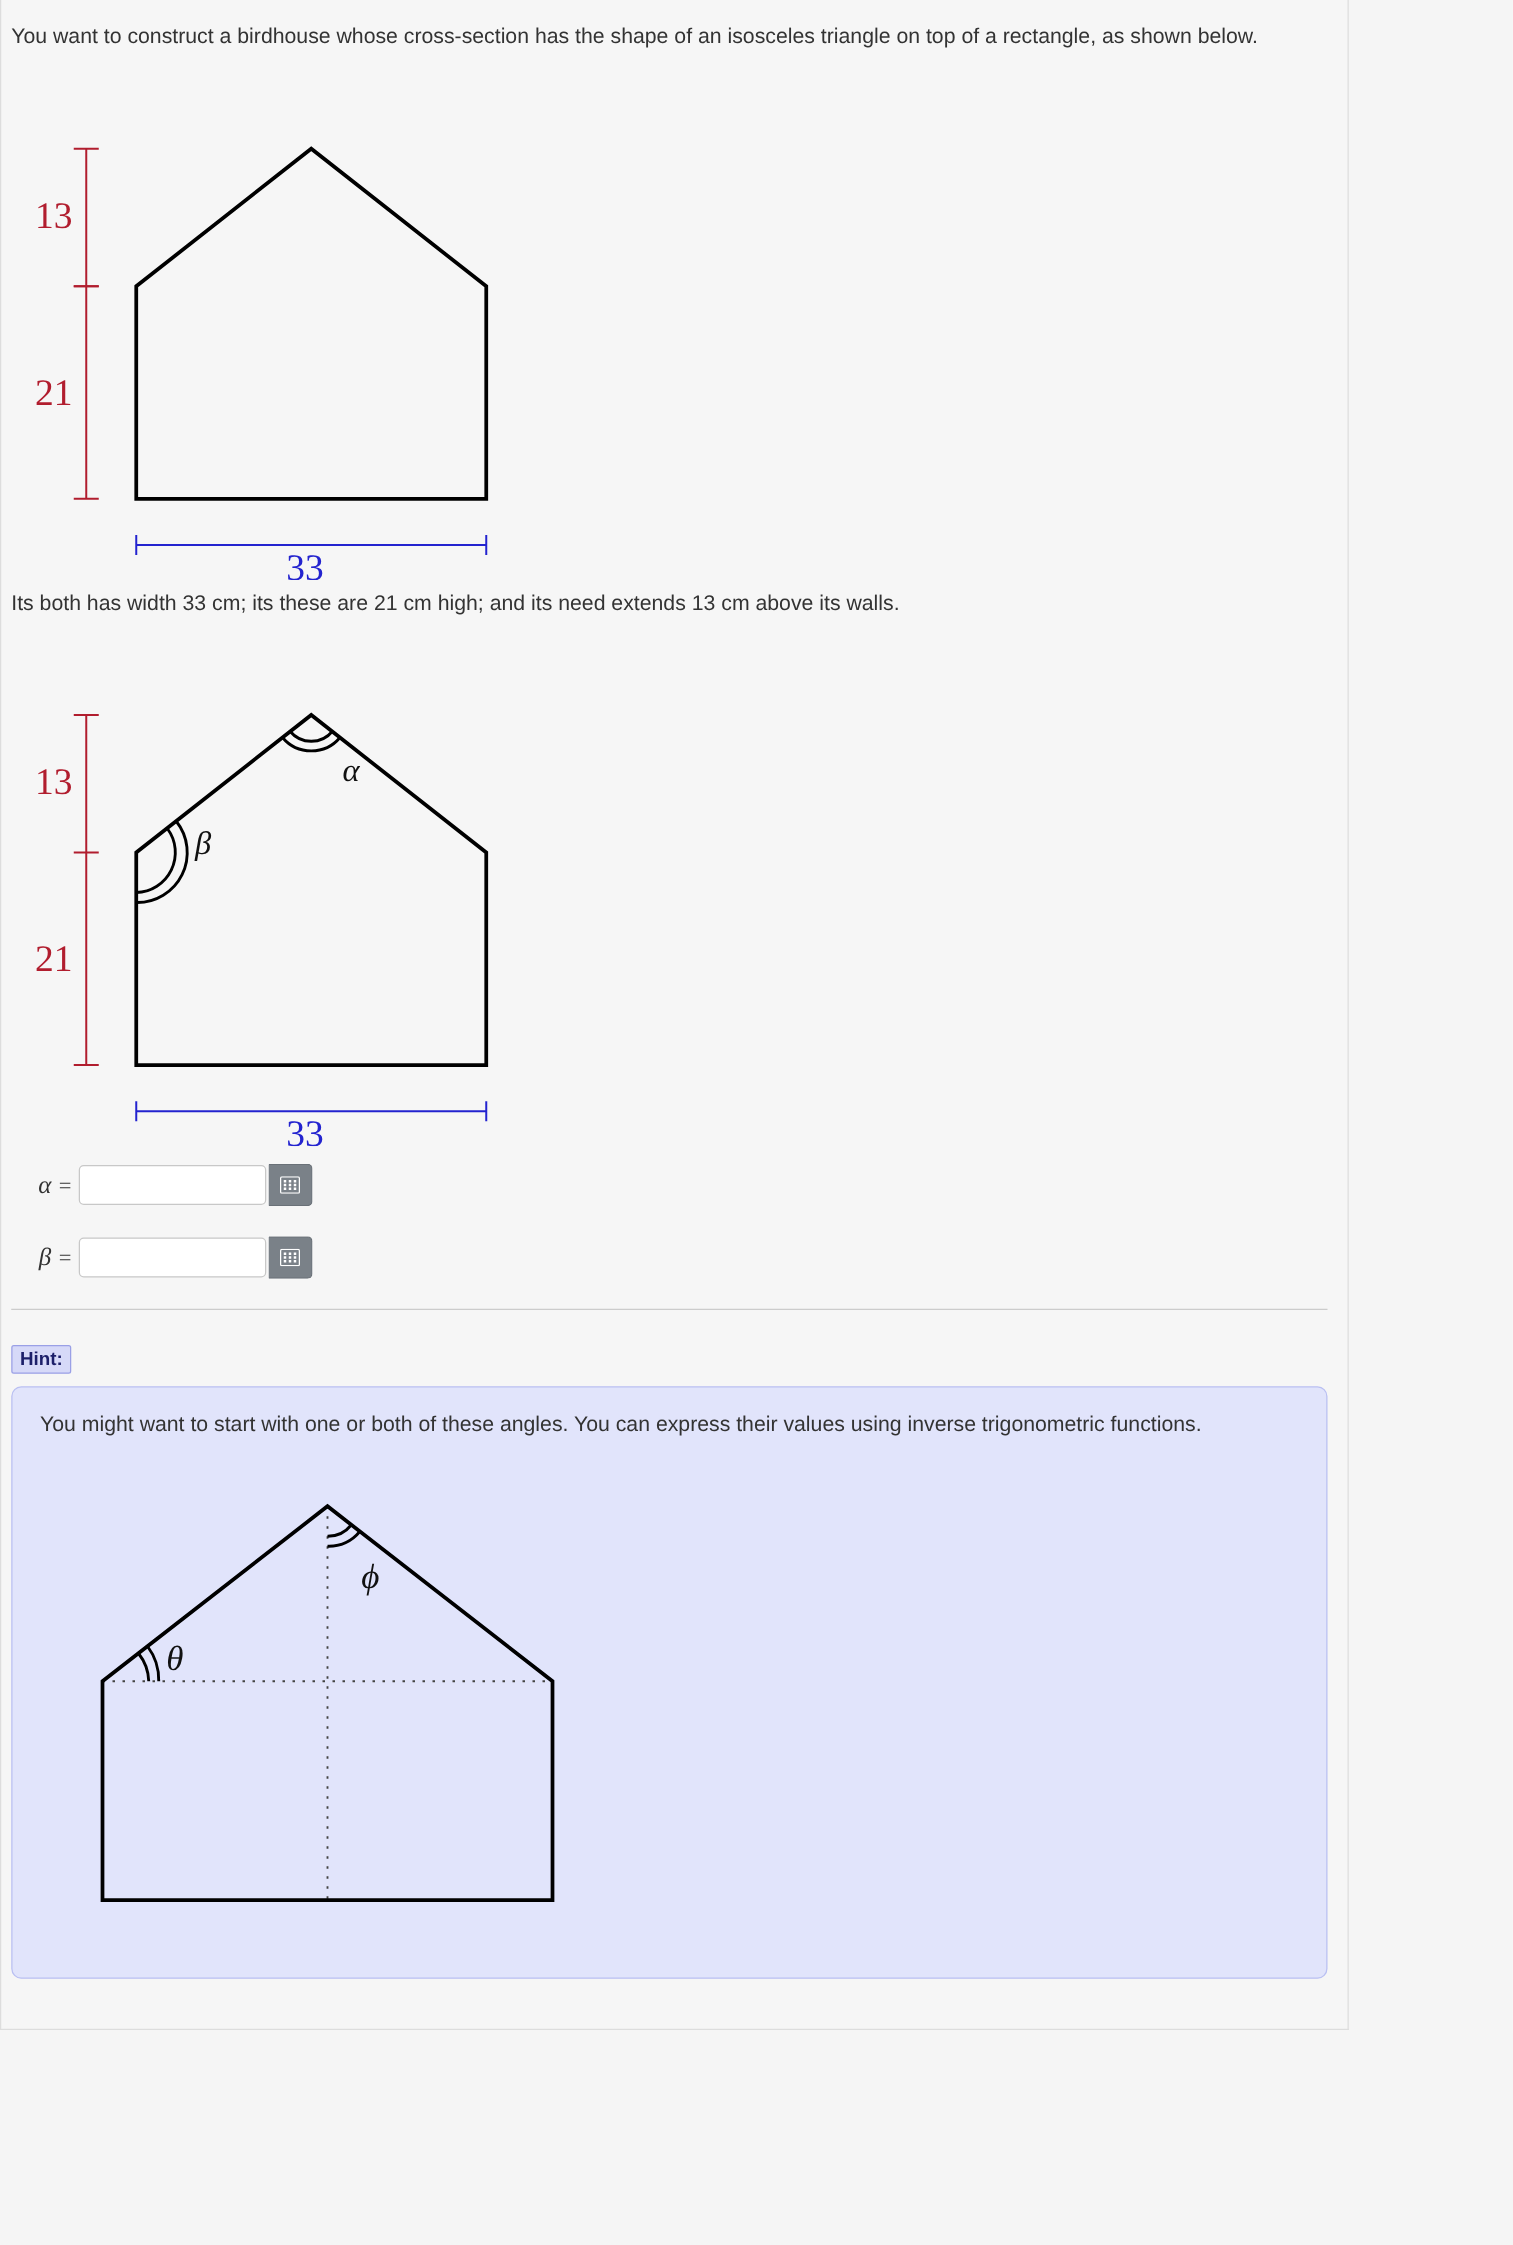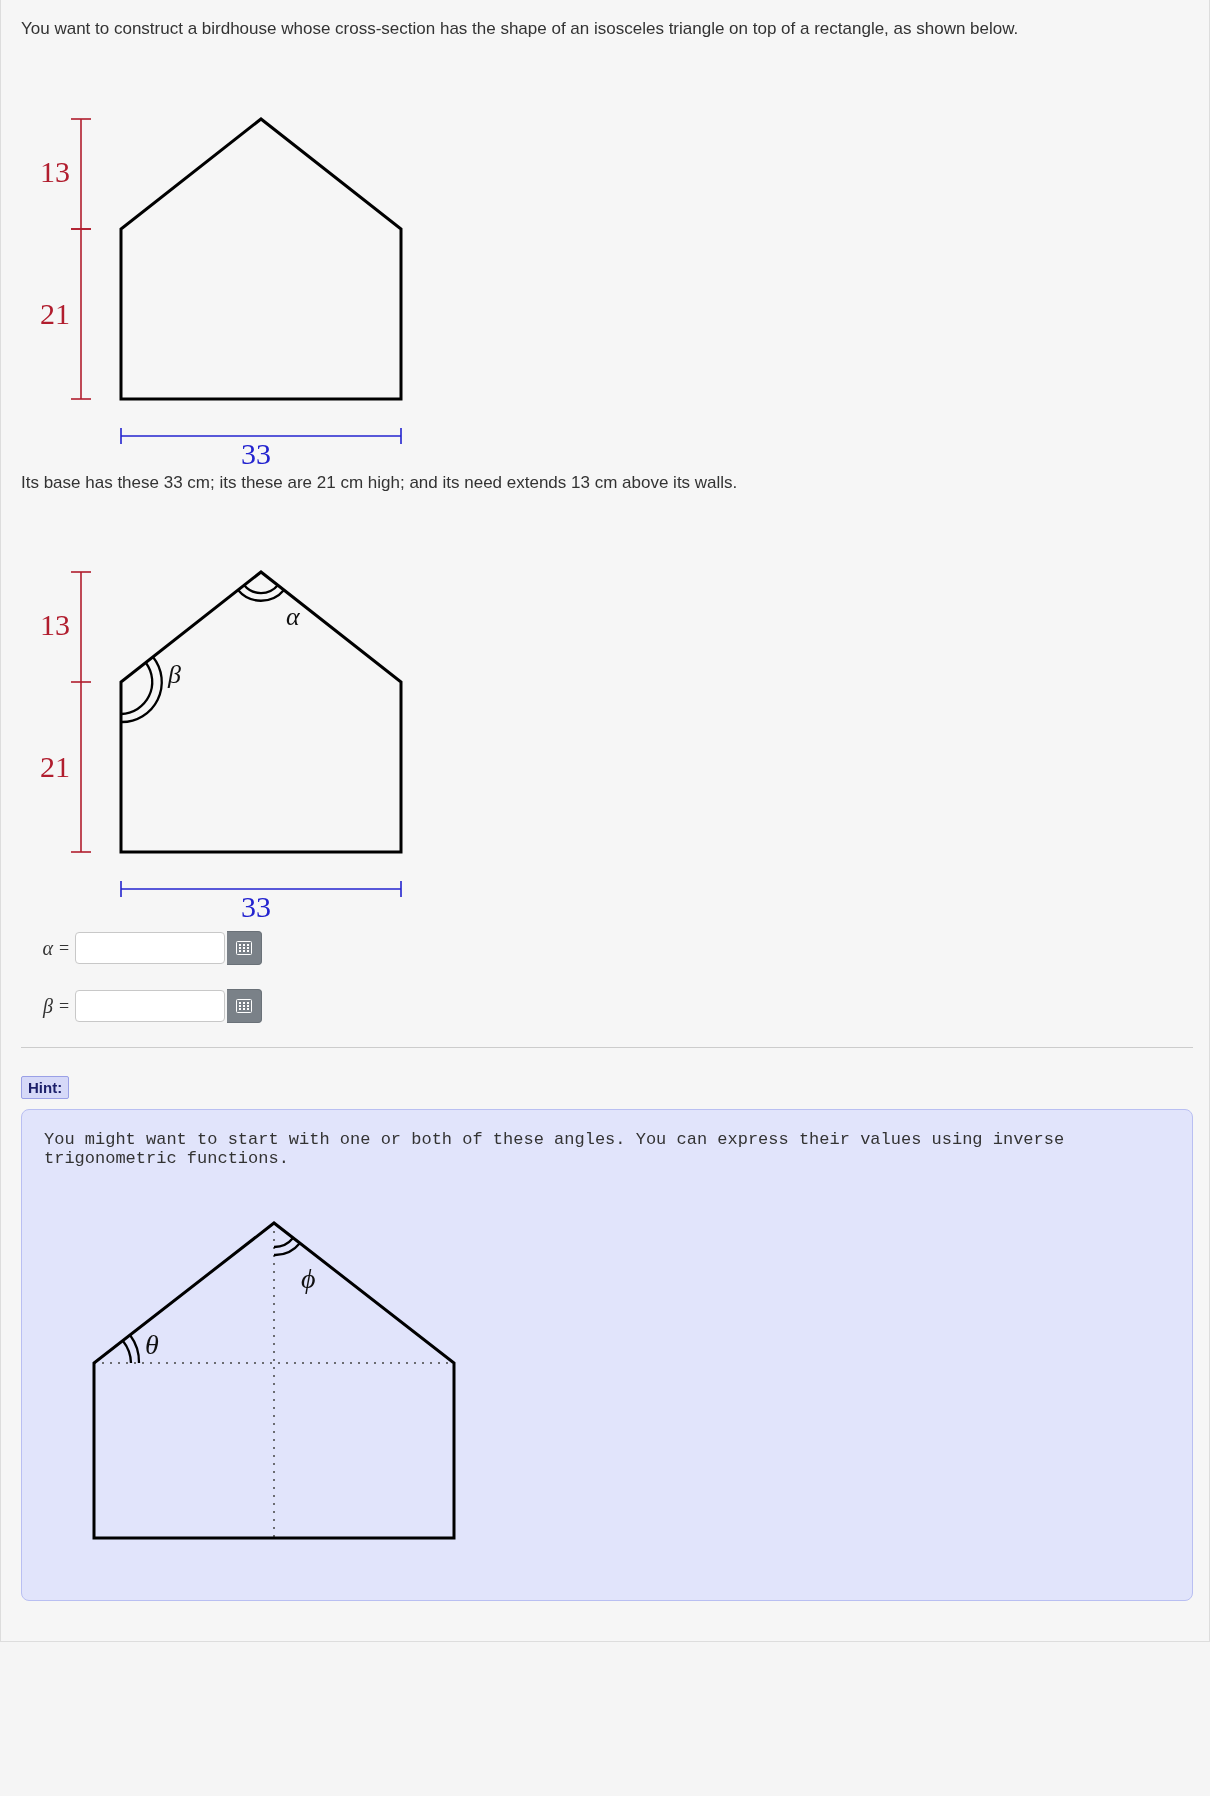--- a/index.html
+++ b/index.html
@@ -3,23 +3,23 @@
 <meta charset="utf-8">
 <style>
   html, body {
     margin: 0;
     padding: 0;
     background: #f5f5f5;
     font-family: -apple-system, BlinkMacSystemFont, "Segoe UI", Arial, sans-serif;
     color: #333;
   }
   .page {
-    width: 1210px;
+    width: 1079px;
     box-sizing: border-box;
-    padding: 10px 16px 40px 20px;
+    padding: 10px 16px 40px 8px;
     border: 1px solid #ddd;
     border-top: none;
     background: #f6f6f6;
   }
   .problem-text {
     font-size: 17px;
     line-height: 1.5;
     color: #333;
     margin: 6px 0 12px 0;
   }
@@ -92,21 +92,20 @@
   .hint-box {
     background: #e1e4fb;
     border: 1px solid #b9bff2;
     border-radius: 8px;
     padding: 20px 22px 26px 22px;
   }
   .hint-box p {
     margin: 0 0 10px 0;
     font-size: 17px;
     color: #333;
-    font-family: Liberation Mono, monospace;
   }
   .dim-red { fill: #b11d2e; font-family: "Times New Roman", serif; }
   .dim-blue { fill: #2323cf; font-family: "Times New Roman", serif; }
   .ang { fill: #111; font-family: "Times New Roman", serif; font-style: italic; }
 </style>
 </head>
 <body>
 
 <div class="page">
 
@@ -132,21 +131,21 @@
 
     <g stroke="#2323cf" stroke-width="1.6" fill="none">
       <line x1="105" y1="382" x2="385" y2="382"></line>
       <line x1="105" y1="374" x2="105" y2="390"></line>
       <line x1="385" y1="374" x2="385" y2="390"></line>
     </g>
     <text class="dim-blue" x="225" y="410" font-size="30">33</text>
   </svg>
 
   <p class="problem-text">
-    <span>Its base has these </span><span>33</span><span> cm; its these are </span><span>21</span><span> cm high; and its need extends </span><span>13</span><span> cm above its walls.</span>
+    <span>Its both has width </span><span>33</span><span> cm; its these are </span><span>21</span><span> cm high; and its need extends </span><span>13</span><span> cm above its walls.</span>
   </p>
 
 
   
   <svg class="fig" width="420" height="410" viewBox="0 0 420 410">
     <g stroke="#000" stroke-width="3" fill="none">
       <path d="M 105 345 L 105 175 L 245 65 L 385 175 L 385 345 Z"></path>
     </g>
 
     <g stroke="#000" stroke-width="2.3" fill="none">

